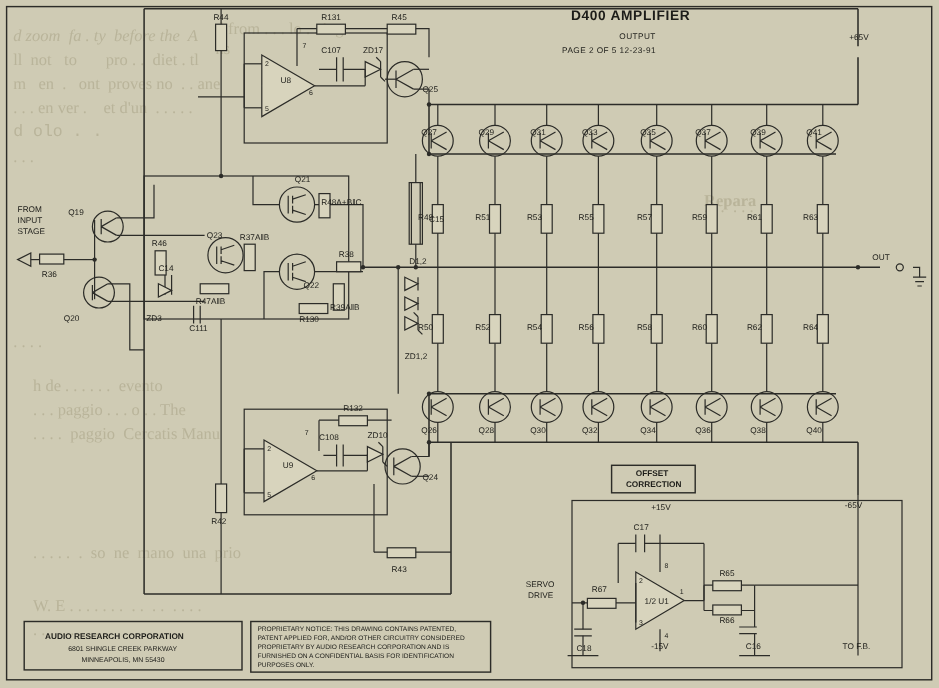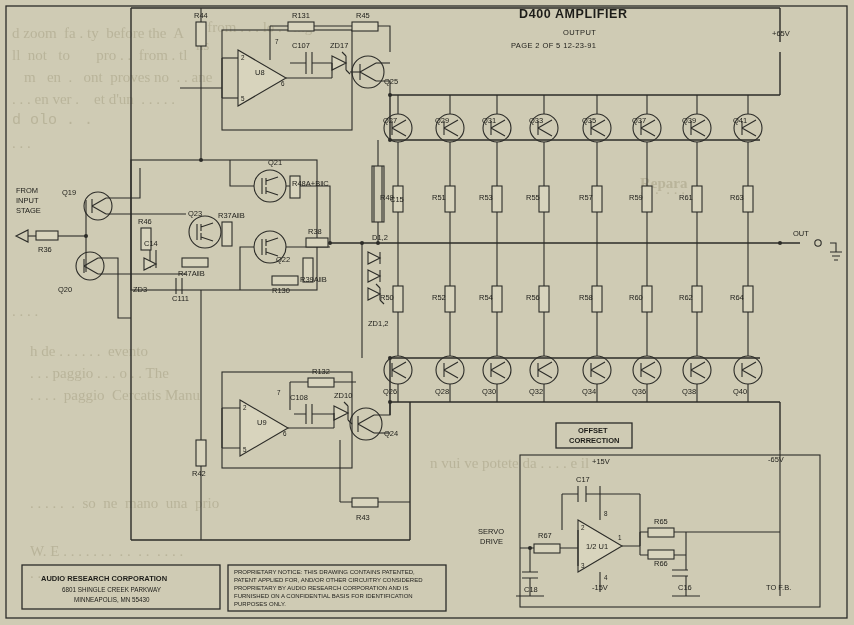--- a/index.html
+++ b/index.html
@@ -40,34 +40,33 @@
   .tinybox{font-size:6px;fill:#1d1d19;}
 </style>
 </head>
 <body>
 
 <div id="ghost">
     <div style="left: 196px; top: 16px;">d from . . . lo . . ing</div>
     <div style="left: 196px; top: 34px;">ns</div>
     <div style="left: 196px; top: 20px;"></div>
     <div style="left: 198px; top: 22px;"></div>
-    <div style="left: 12px; top: 22px;">d zoom  fa . ty  before the  A</div>
-    <div style="left: 12px; top: 44px;">ll  not   to       pro . .  from . tl</div>
-    <div style="left: 24px; top: 66px;">m   en  .   ont  proves no  . . ane</div>
+    <div style="left: 12px; top: 22px; font-style: italic;">d zoom  fa . ty  before the  A</div>
+    <div style="left: 12px; top: 44px;">ll  not   to       pro . .  diet . tl</div>
+    <div style="left: 12px; top: 66px;">m   en  .   ont  proves no  . . ane</div>
     <div style="left: 12px; top: 88px;">. . . en ver .    et d'un  . . . . .</div>
     <div style="left: 12px; top: 110px; font-family: Liberation Mono, monospace;">d olo . .</div>
     <div style="left: 12px; top: 132px;">. . .</div>
     <div style="left: 12px; top: 300px;">. . . .</div>
     <div style="left: 30px; top: 340px; text-align: right;">h de . . . . . .  evento</div>
     <div style="left: 30px; top: 362px;">. . . paggio . . . o . . The</div>
     <div style="left: 30px; top: 384px;">. . . .  paggio  Cercatis Manu</div>
     <div style="left: 30px; top: 492px;">. . . . .  .  so  ne  mano  una  prio</div>
     <div style="left: 30px; top: 540px; text-align: right;">W. E . . . . . . .  . .  . .  . . . .</div>
     <div style="left: 30px; top: 562px;">. . .  . . . . .</div>
-    <div style="left: 430px; top: 452px;">n vui ve potete da . . . . e il</div>
     <div class="gbold" style="left: 640px; top: 156px; margin-top: 16px;">Repara</div>
     <div style="left: 640px; top: 178px;">. . .  . . .</div>
     <div style="left: 620px; top: 200px;"></div>
   </div>
 
 <div id="sheet">
 <svg width="854" height="625" viewBox="0 0 854 625" xmlns="http://www.w3.org/2000/svg">
 
   <rect x="6" y="6" width="841" height="612" class="boxline"></rect>
 

